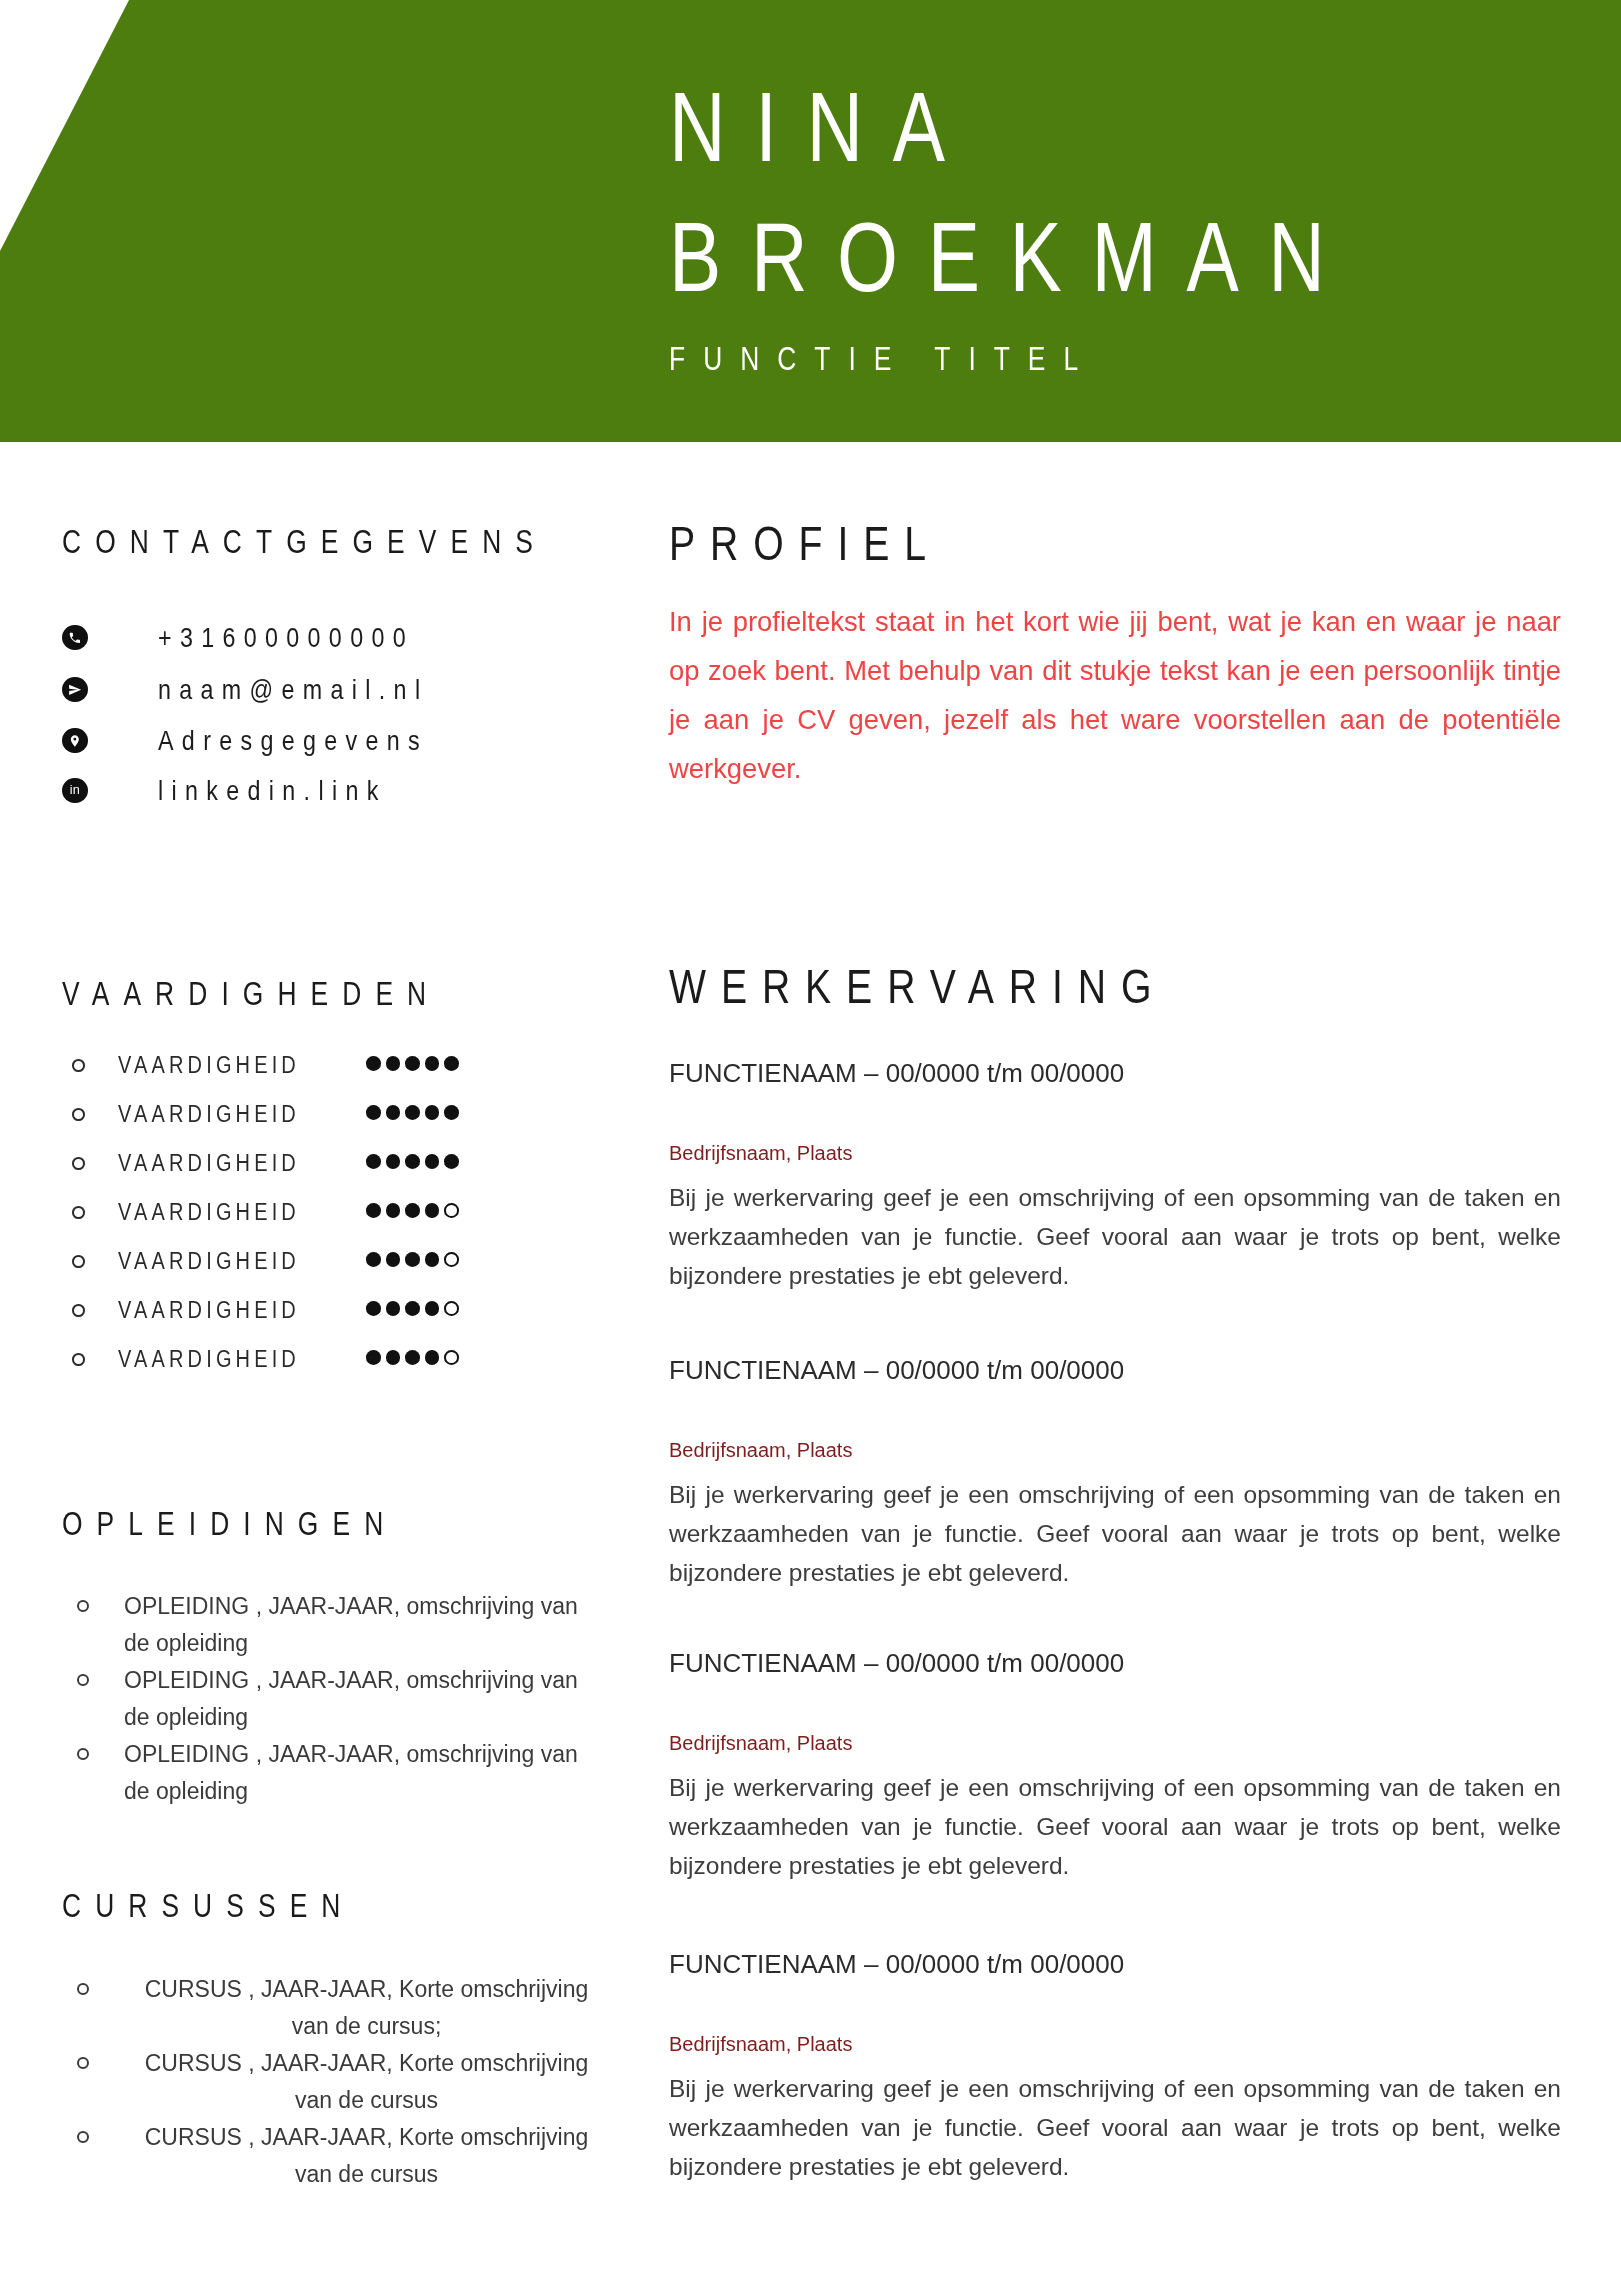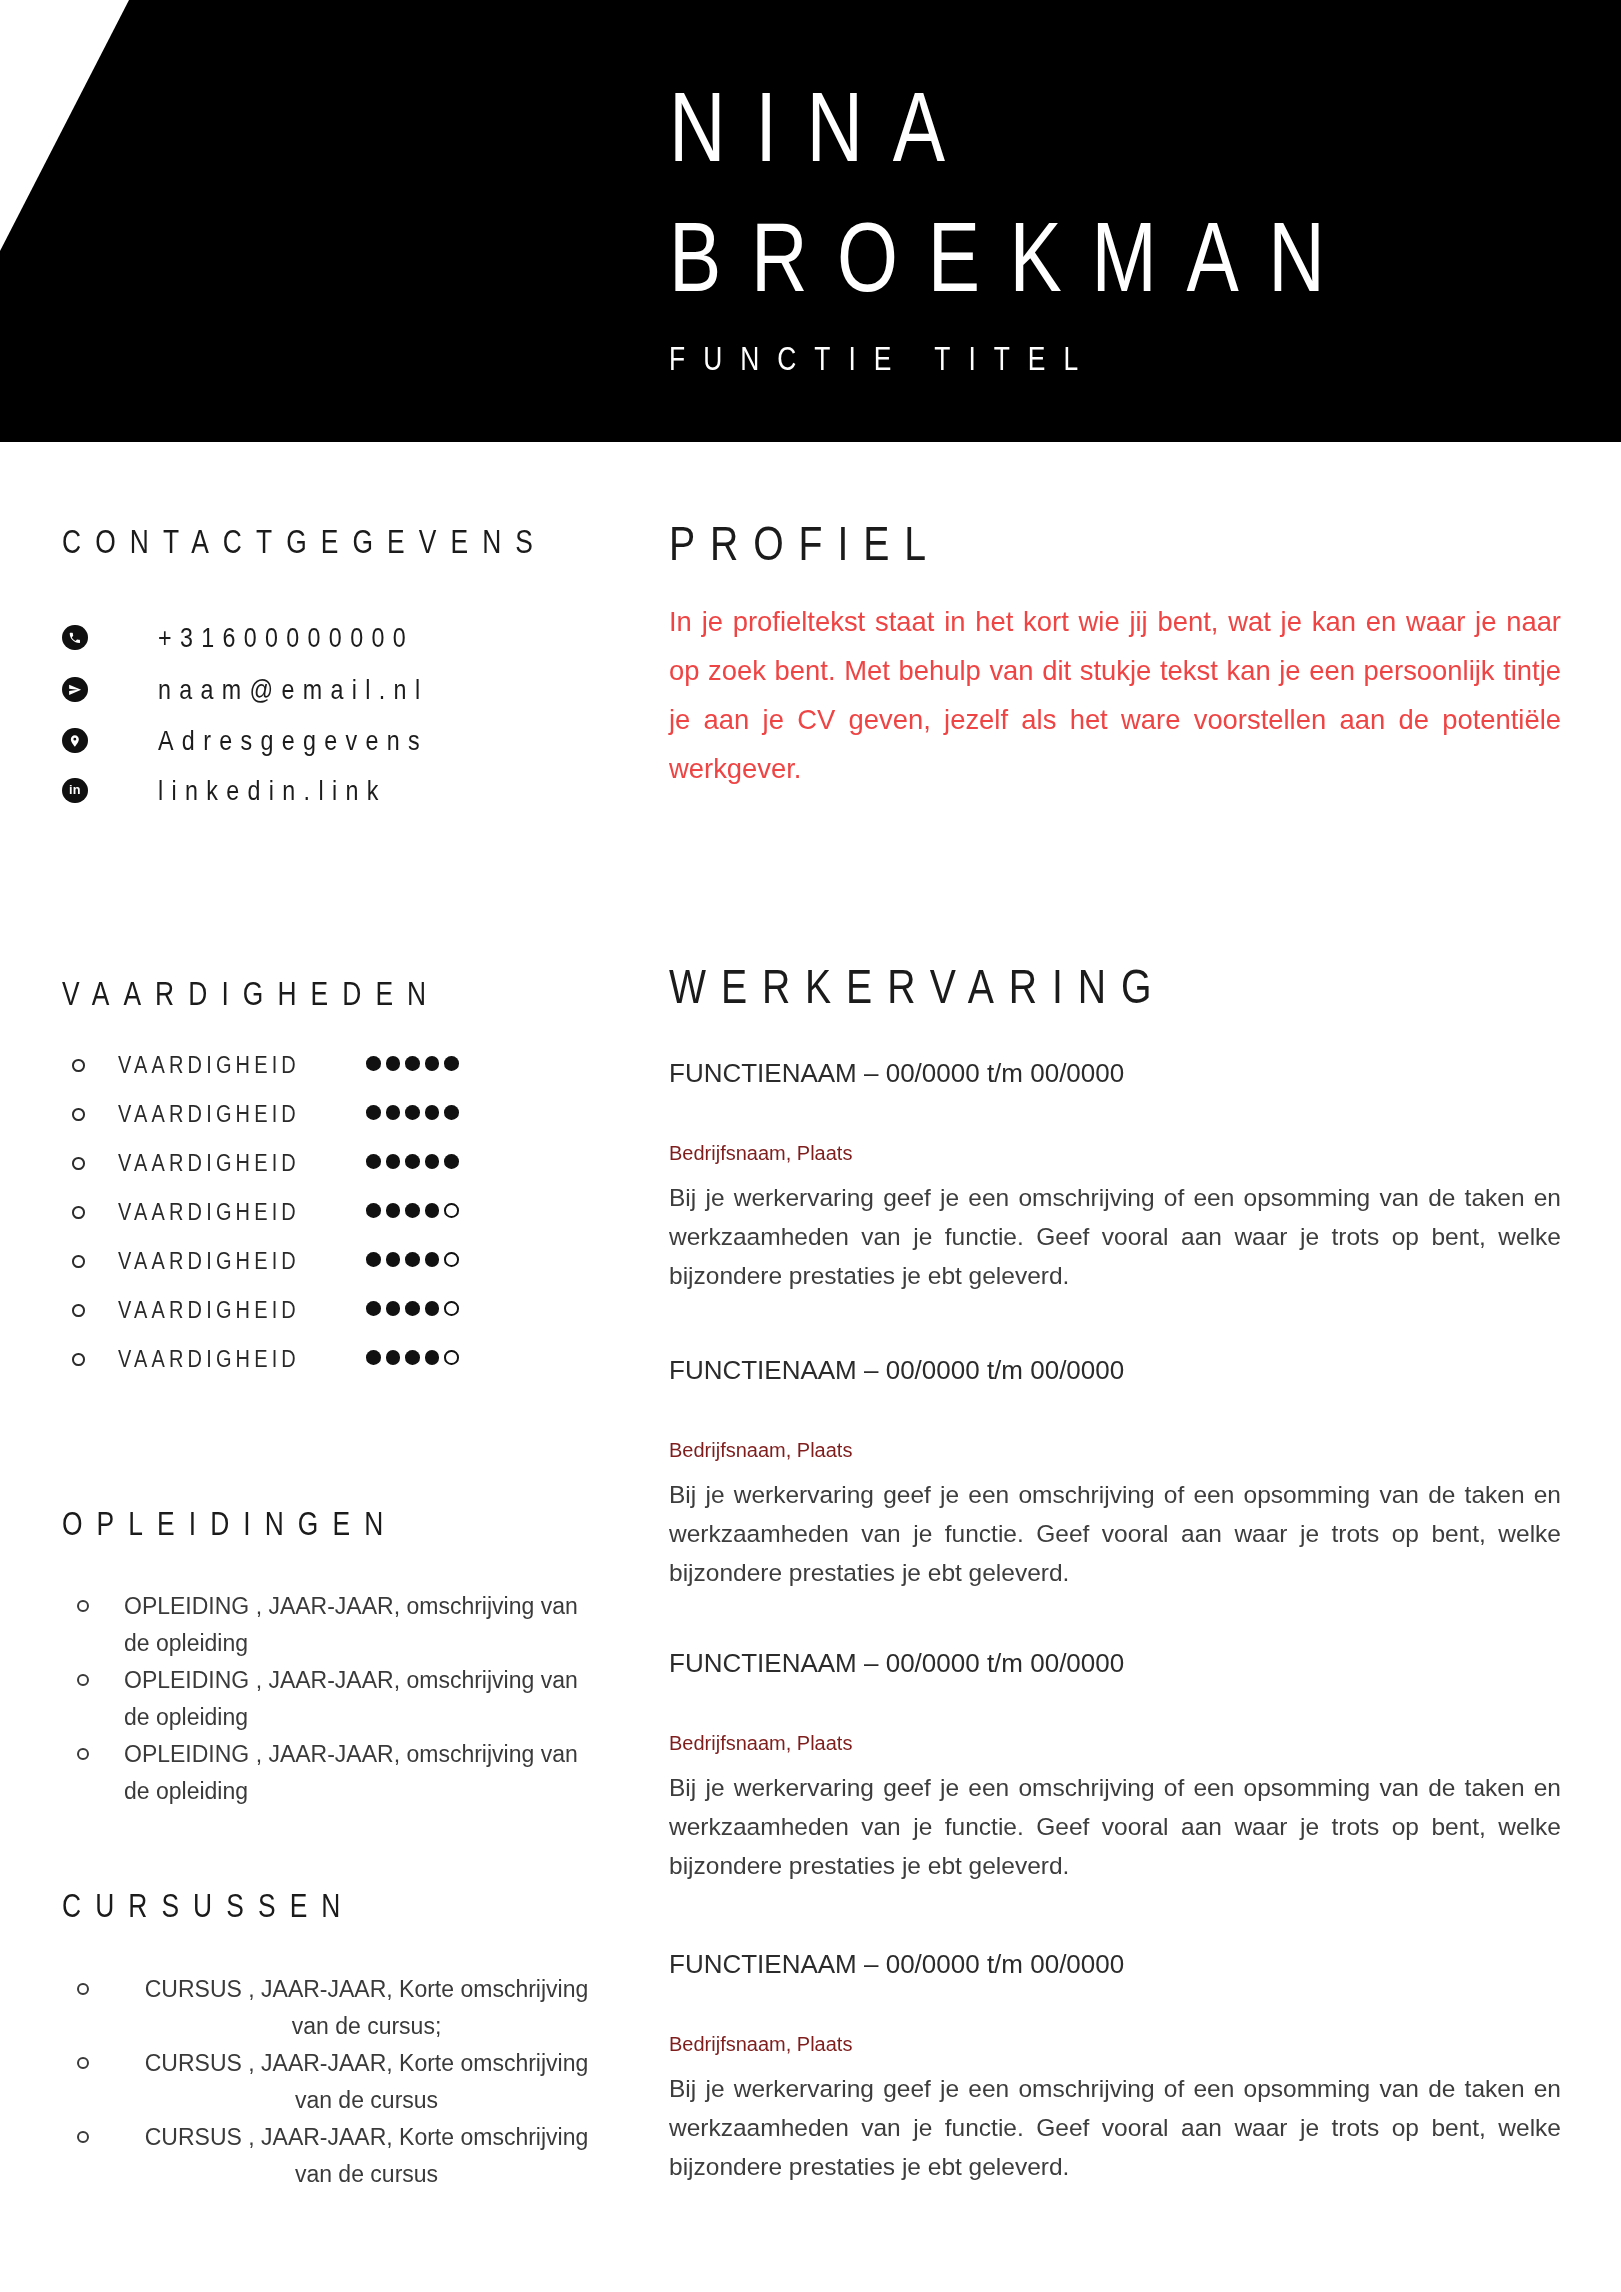--- a/index.html
+++ b/index.html
@@ -9,21 +9,21 @@
     height: 2293px;
     background: #ffffff;
     font-family: "Liberation Sans", "DejaVu Sans", sans-serif;
     overflow: hidden;
   }
 
   
   .header {
     position: absolute; top:0; left:0;
     width: 1621px; height: 442px;
-    background: #000000;
+    background: #4d7c0f;
   }
   .corner-triangle {
     position: absolute; top:0; left:0;
     width: 129px; height: 251px;
     background: #ffffff;
     clip-path: polygon(0 0, 100% 0, 0 100%);
   }
   .name-line {
     position: absolute; left: 669px;
     color: #ffffff;
@@ -65,21 +65,21 @@
     height: 27.4px;
   }
   .contact-icon {
     width: 25.5px; height: 25.5px; border-radius: 50%;
     background: #101010;
     display: flex; align-items: center; justify-content: center;
     flex: 0 0 auto;
   }
   .contact-icon svg { width: 13.7px; height: 13.7px; fill: #ffffff; }
   .contact-icon .in-txt {
-    color:#fff; font-size:12.7px; font-weight:bold; line-height:12.7px;
+    color:#fff; font-size:12.7px; font-weight:normal; line-height:12.7px;
     font-family:"Liberation Sans",sans-serif; letter-spacing:0;
   }
   .contact-text {
     margin-left: 70px;
     font-size: 27.4px; color: #1c1c1c;
     letter-spacing: 9.8px; white-space: nowrap;
     transform: scaleX(0.85);
     transform-origin: left center;
   }
 

